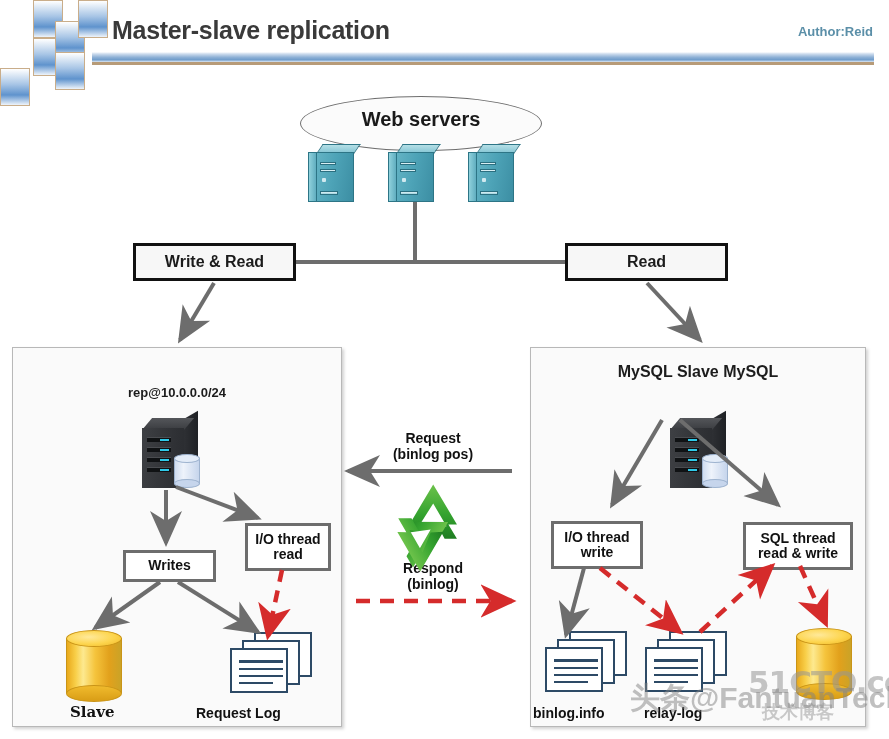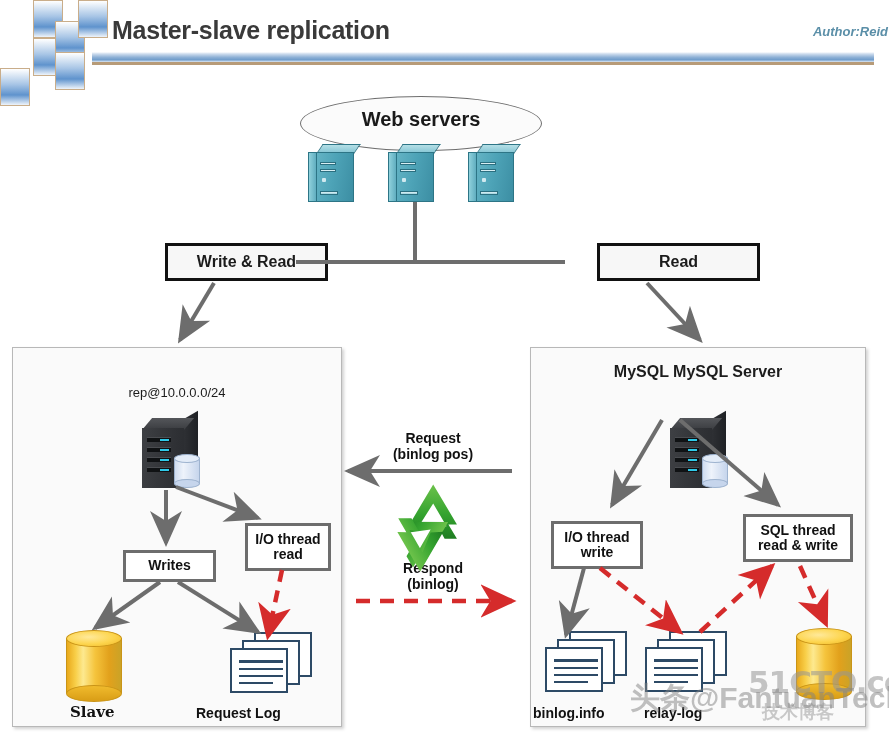--- a/index.html
+++ b/index.html
@@ -21,22 +21,22 @@
     position: absolute;
     border: 1px solid #c9ad8a;
     background: linear-gradient(180deg,#ffffff 0%,#a9c6e6 42%,#5f93cd 72%,#eef4fb 100%);
   }
   #title {
     position: absolute; left: 112px; top: 16px;
     font-size: 25px; font-weight: bold; color: #3a3a3a;
     letter-spacing: -0.3px; white-space: nowrap;
   }
   #author {
-    position: absolute; right: 1px; top: 24px;
-    font-size: 13px; font-weight: bold; font-style: italic;
+    position: absolute; right: 16px; top: 24px;
+    font-size: 13px; font-weight: bold; 
     color: #5b8fa8; white-space: nowrap;
   }
   #header-rule {
     position: absolute; left: 92px; top: 52px; width: 782px; height: 13px;
     background: linear-gradient(180deg,#ffffff 0%,#cfddee 18%,#8fb1d6 52%,#6f9ccb 78%,#dfe9f4 100%);
     border-bottom: 3px solid #b79b78;
   }
 
   
   #cloud {
@@ -75,42 +75,42 @@
   }
   .websrv .slot {
     position: absolute; left: 12px; bottom: 7px; width: 18px; height: 4px;
     background: linear-gradient(180deg,#dff1f5,#9ed2de); border: 1px solid #2b6f80;
   }
 
   
   .blackbox {
     position: absolute; background: #f7f7f7; border: 3px solid #111111;
     display: flex; align-items: center; justify-content: center;
-    font-size: 16px; font-weight: bold; color: #1b1b1b; margin-left: 32px;
+    font-size: 16px; font-weight: bold; color: #1b1b1b;
   }
   .graybox {
     position: absolute; background: #ffffff; border: 3px solid #6d6d6d;
     display: flex; align-items: center; justify-content: center;
     text-align: center; line-height: 1.08;
     font-size: 14px; font-weight: bold; color: #111111;
   }
 
   
   .panel {
     position: absolute; background: #fafafa;
     border: 1px solid #b8b8b8;
     box-shadow: 2px 2px 3px rgba(0,0,0,0.18);
   }
   .panel-title {
     position: absolute; width: 100%; text-align: center;
     font-size: 16px; font-weight: bold; color: #1c1c1c;
   }
   .panel-sub {
     position: absolute; width: 100%; text-align: center;
-    font-size: 13px; font-weight: normal; color: #1c1c1c;
+    font-size: 13px; font-weight: bold; color: #1c1c1c;
   }
 
   
   .rack { position: absolute; width: 70px; height: 72px; }
   .rack .rbody {
     position: absolute; left: 4px; top: 10px; width: 42px; height: 60px;
     background: linear-gradient(95deg,#3e4044 0%,#35373b 40%,#2a2c30 100%);
   }
   .rack .rtop {
     position: absolute; left: 4px; top: 0px; width: 42px; height: 12px;
@@ -312,21 +312,21 @@
         <div class="ln" style="top:10px; width:44px; height:3px;"></div>
         <div class="ln" style="top:18px; width:44px;"></div>
         <div class="ln" style="top:25px; width:44px;"></div>
         <div class="ln" style="top:32px; width:34px;"></div>
       </div>
     </div>
     <div class="caption" style="left:183px; top:357px;">Request Log</div>
   </div>
 
   <div class="panel" style="left:530px; top:347px; width:336px; height:380px;">
-    <div class="panel-title" style="top:15px;">MySQL MySQL Server</div>
+    <div class="panel-title" style="top:15px;">MySQL Slave MySQL</div>
 
     <div class="rack" style="left:135px; top:70px;">
       <div class="rside"></div>
         <div class="rtop"></div>
         <div class="rbody"></div>
       <div class="rslot" style="top:19px;">
           <i></i>
         </div>
       <div class="rslot" style="top:29px;">
           <i></i>
@@ -342,21 +342,21 @@
           <div class="cylb-bot"></div>
           <div class="cylb-top"></div>
         </div>
     </div>
 
     <div class="graybox" style="left:20px; top:173px; width:92px; height:48px; flex-direction:column;">
       <span>I/O thread</span>
       <span>write</span>
     </div>
 
-    <div class="graybox" style="left:212px; top:166px; width:110px; height:48px; flex-direction:column;">
+    <div class="graybox" style="left:212px; top:174px; width:110px; height:48px; flex-direction:column;">
       <span>SQL thread</span>
       <span>read &amp; write</span>
     </div>
 
     <div class="docs" style="left:10px; top:283px;">
       <div class="pg p1"></div>
         <div class="pg p2"></div>
       <div class="pg p3">
         <div class="ln" style="top:10px; width:44px; height:3px;"></div>
         <div class="ln" style="top:18px; width:44px;"></div>

